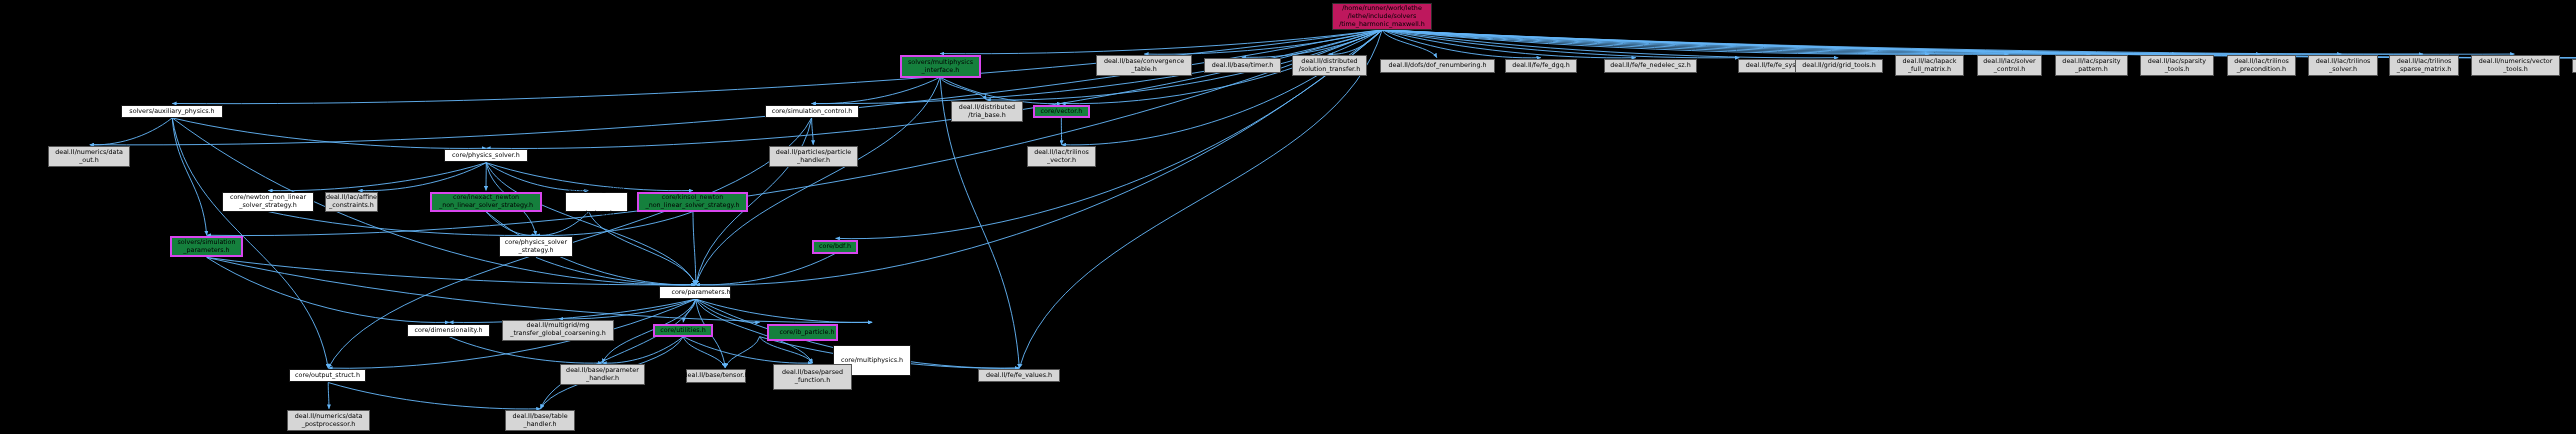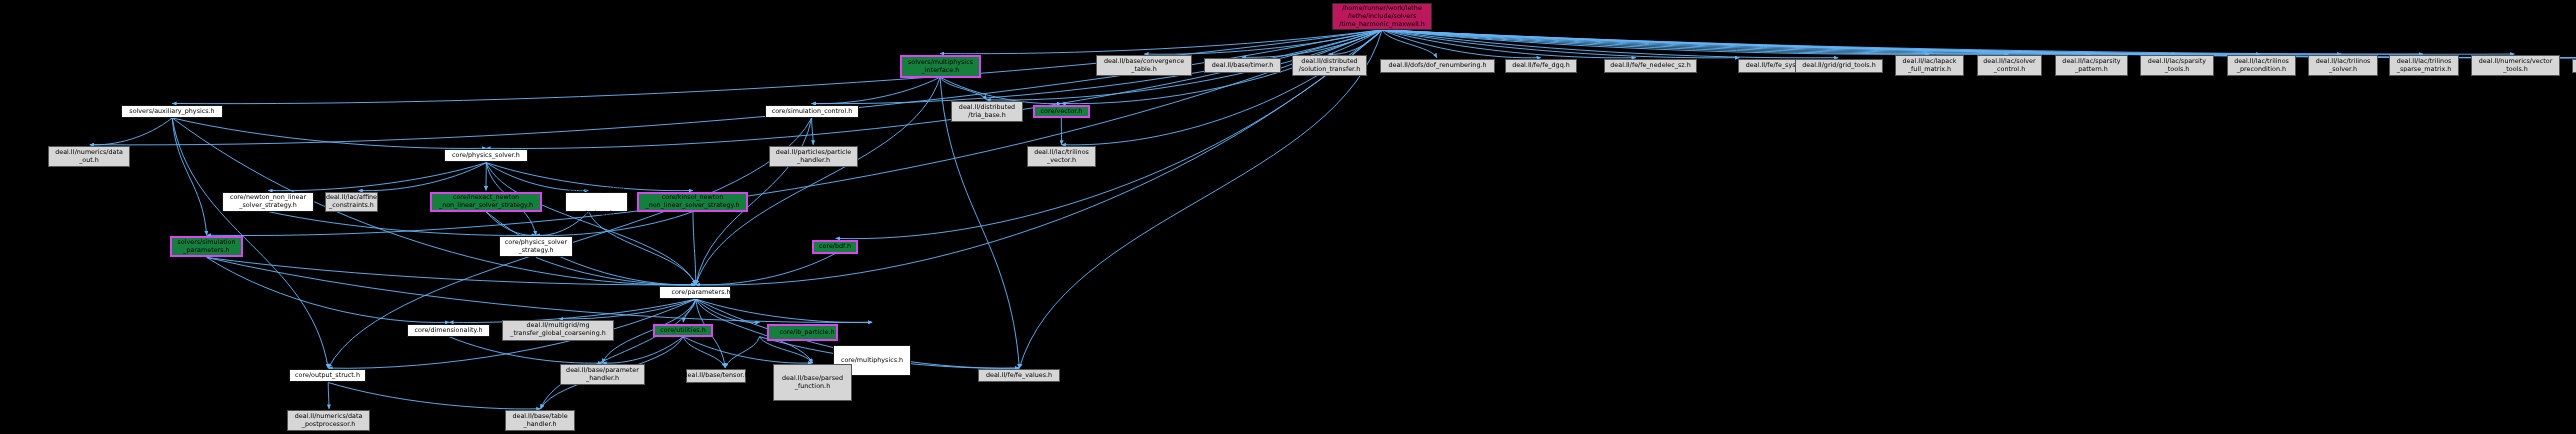--- a/index.html
+++ b/index.html
@@ -284,21 +284,21 @@
       <div class="gnode white" style="left: 289px; top: 369px; width: 77px; height: 13.4px;">
         <div>core/output_struct.h</div>
       </div>
       <div class="gnode gray" style="left: 560px; top: 364px; width: 85px; height: 21px;">
         <div>deal.II/base/parameter</div>
         <div>_handler.h</div>
       </div>
       <div class="gnode gray" style="left: 686px; top: 369px; width: 60px; height: 14px;">
         <div>deal.II/base/tensor.h</div>
       </div>
-      <div class="gnode gray" style="left: 773px; top: 364px; width: 79px; height: 37px;">
+      <div class="gnode gray" style="left: 773px; top: 364px; width: 79px; height: 26px;">
         <div>deal.II/base/parsed</div>
         <div>_function.h</div>
       </div>
       <div class="gnode gray" style="left: 978px; top: 369px; width: 82px; height: 13.4px;">
         <div>deal.II/fe/fe_values.h</div>
       </div>
       <div class="gnode gray" style="left: 287px; top: 410px; width: 83px; height: 21px;">
         <div>deal.II/numerics/data</div>
         <div>_postprocessor.h</div>
       </div>

